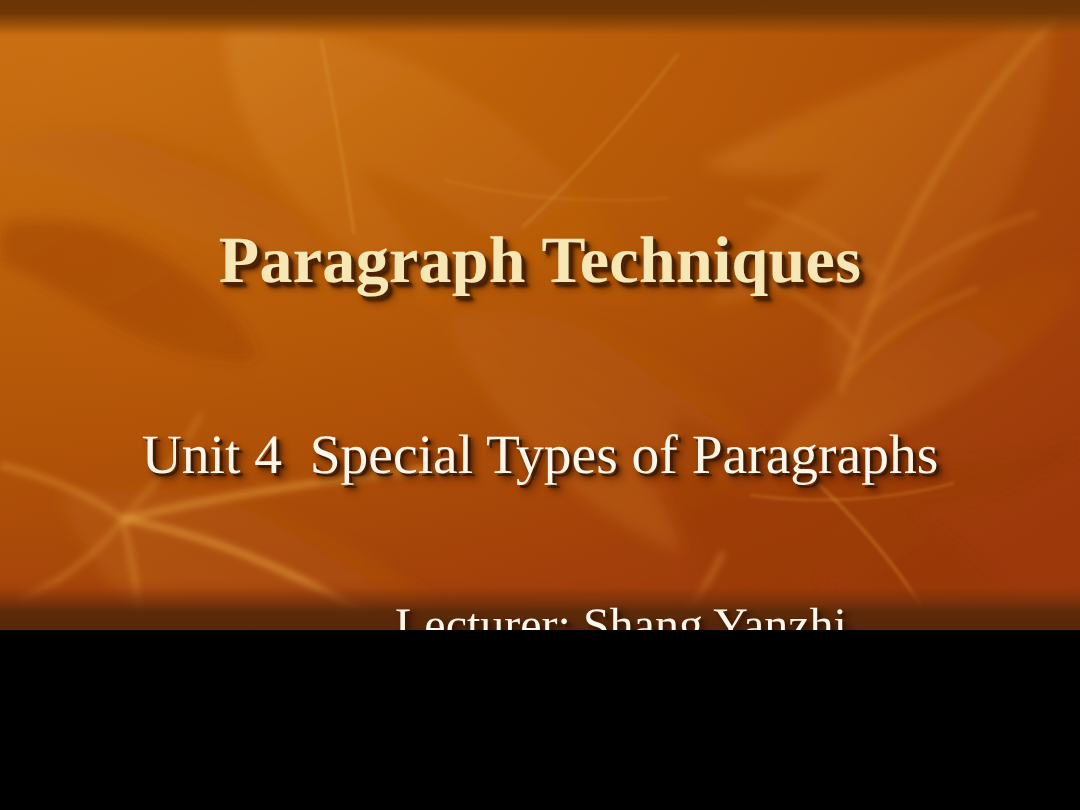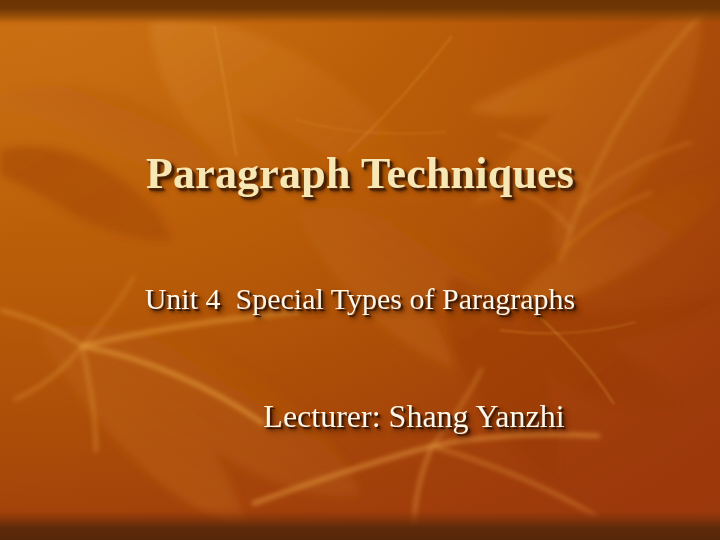--- a/index.html
+++ b/index.html
@@ -5,21 +5,21 @@
 <style>
   html, body {
     margin: 0;
     padding: 0;
     background: #000;
   }
 
   #slide {
     position: relative;
     width: 720px;
-    height: 540px;
+    height: 420px;
     overflow: hidden;
     font-family: "Liberation Serif", "DejaVu Serif", serif;
     background: #b85c06;
   }
 
   
 
   .bg-base {
     position: absolute;
     inset: 0;
@@ -97,21 +97,21 @@
        3px 3px 2px rgba(50,20,3,0.85),
        4px 4px 5px rgba(40,16,2,0.55);
     white-space: pre;
   }
 
   .subtitle {
     position: absolute;
     left: 0; right: 0;
     top: 282px;
     text-align: center;
-    font-size: 30px;
+    font-size: 37px;
     font-weight: normal;
     color: #fdf6e9;
     text-shadow:
        2px 2px 0 rgba(62,26,5,0.92),
        3px 3px 3px rgba(48,19,3,0.7),
        4px 5px 6px rgba(38,14,2,0.45);
     white-space: pre;
   }
 
   .presenter {

